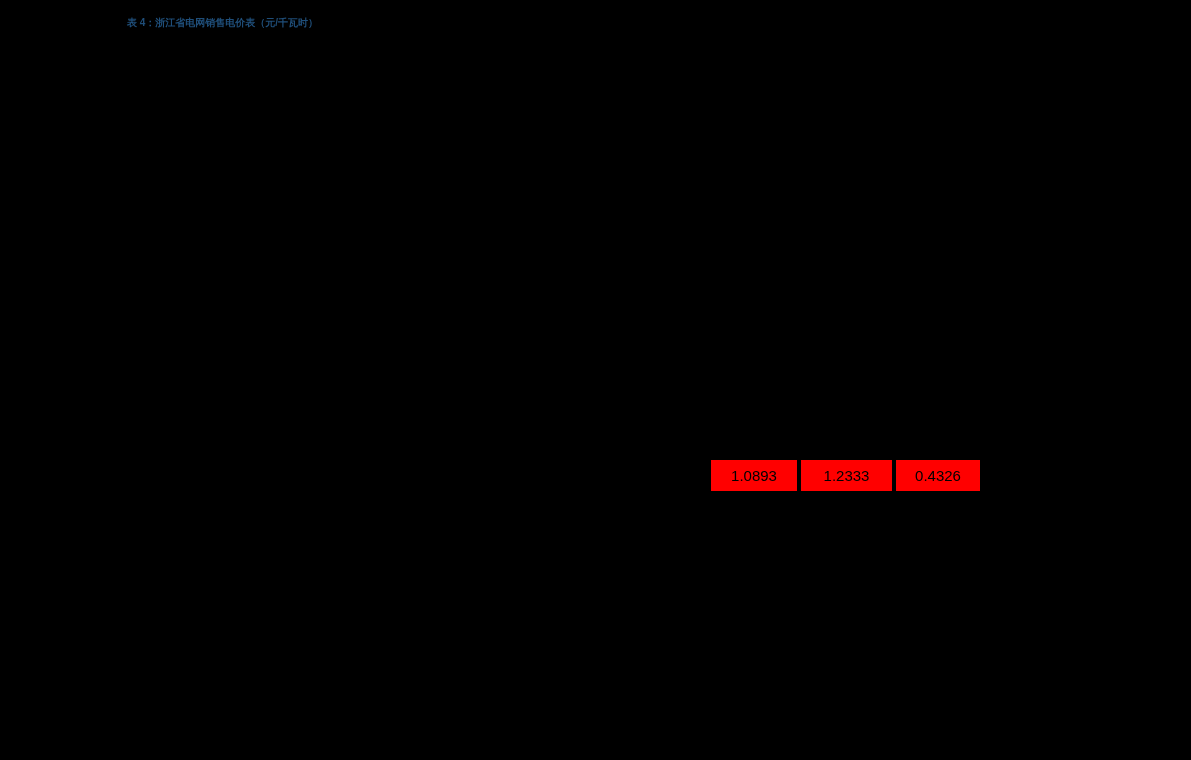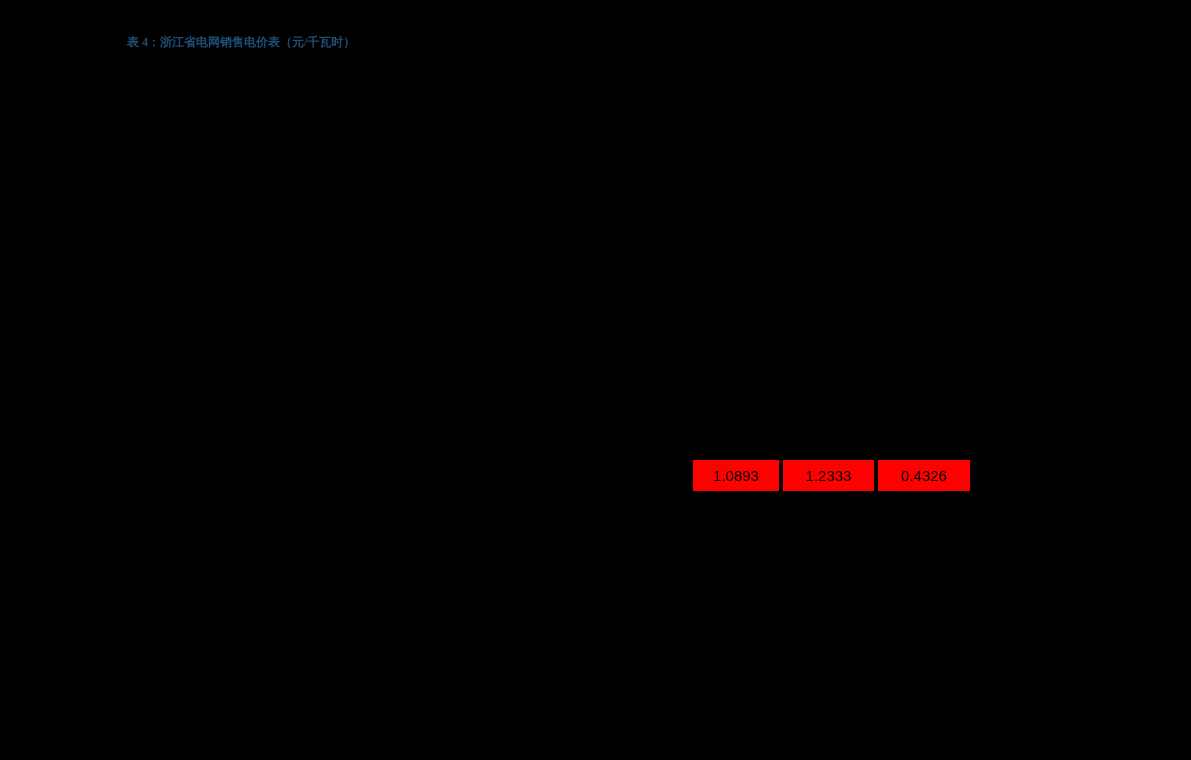--- a/index.html
+++ b/index.html
@@ -11,49 +11,48 @@
     position: relative;
     width: 1191px;
     height: 760px;
     background: #000000;
     overflow: hidden;
     font-family: "Liberation Sans", "DejaVu Sans", sans-serif;
   }
   .caption {
     position: absolute;
     left: 127px;
-    top: 34px;
-    font-size: 12px;
+    top: 15px;
+    font-size: 10px;
     line-height: 16px;
     font-weight: bold;
     color: #1F4E79;
     white-space: nowrap;
-    font-family: Liberation Serif, serif;
   }
   .price-row {
     position: absolute;
     left: 693px;
     top: 460px;
     height: 31px;
     display: flex;
     gap: 4px;
   }
   .price-cell {
     background: #FF0000;
     color: #000000;
     height: 31px;
     display: flex;
     align-items: center;
     justify-content: center;
     font-size: 15px;
     line-height: 1;
   }
-  .price-cell.c1 { width: 86px; }
+  .price-cell.c1 { width: 86px; margin-left: 18px; }
   .price-cell.c2 { width: 91px; }
-  .price-cell.c3 { width: 92px; }
+  .price-cell.c3 { width: 84px; }
 </style>
 </head>
 <body>
 
 <div class="page">
 
   <div class="caption">表 4：浙江省电网销售电价表（元/千瓦时）</div>
 
   <div class="price-row">
     <div class="price-cell c1">1.0893</div>

